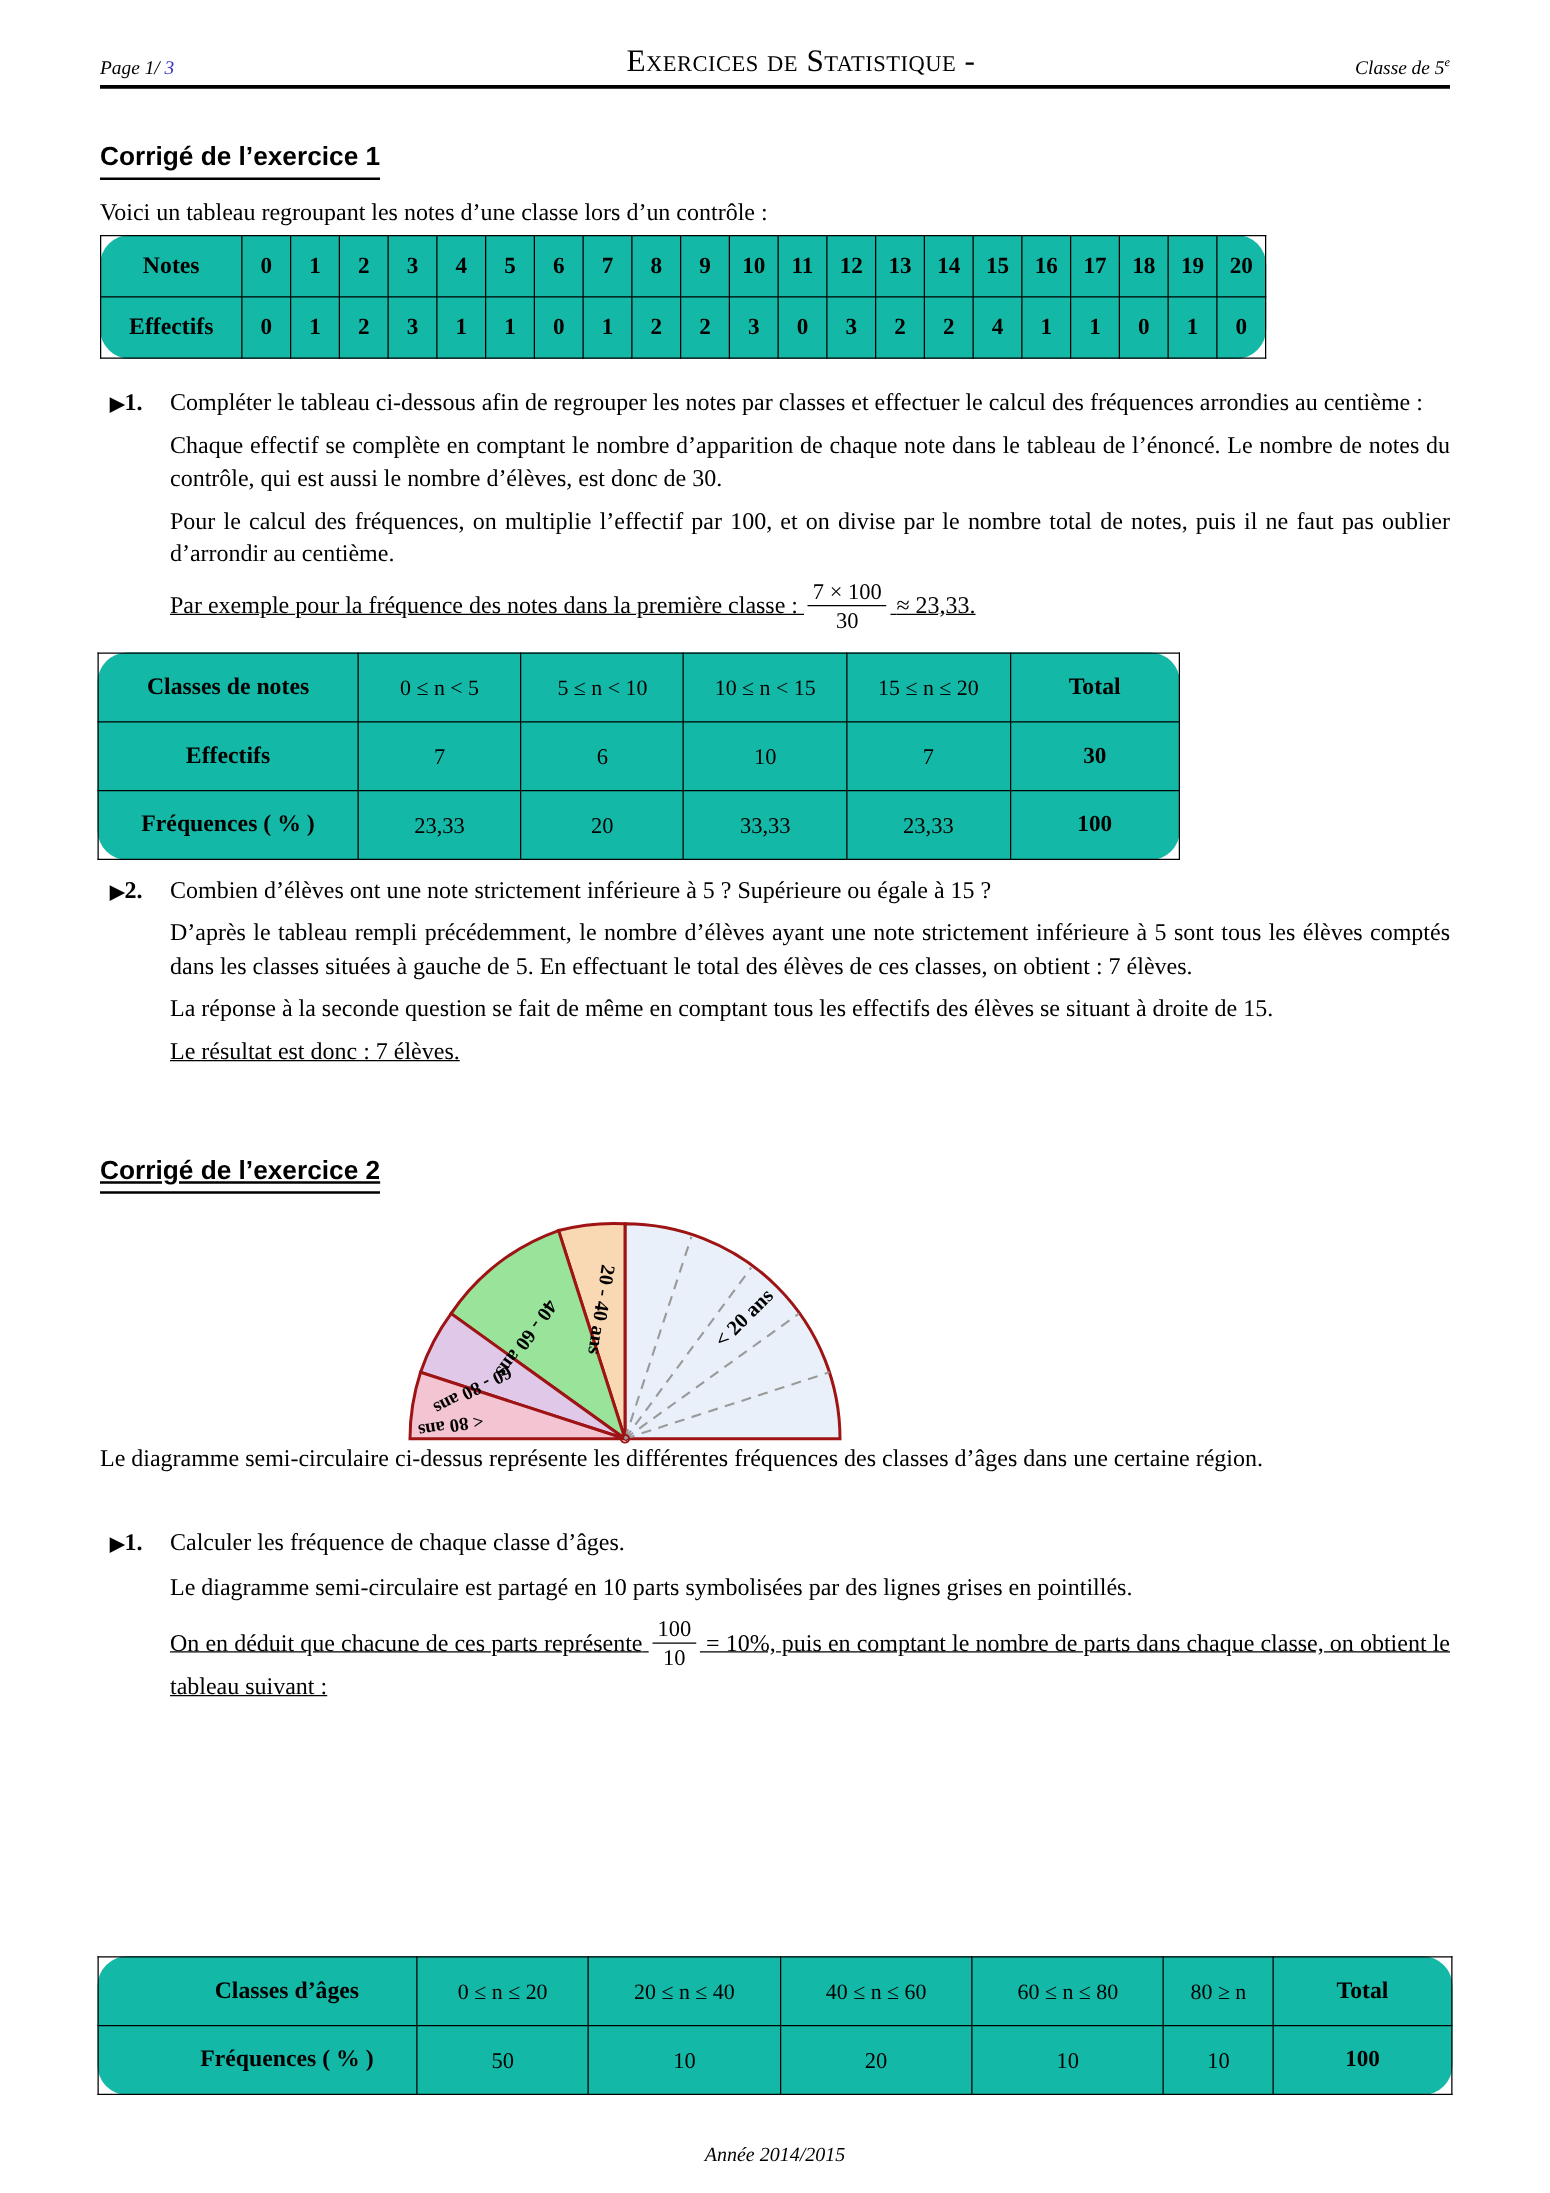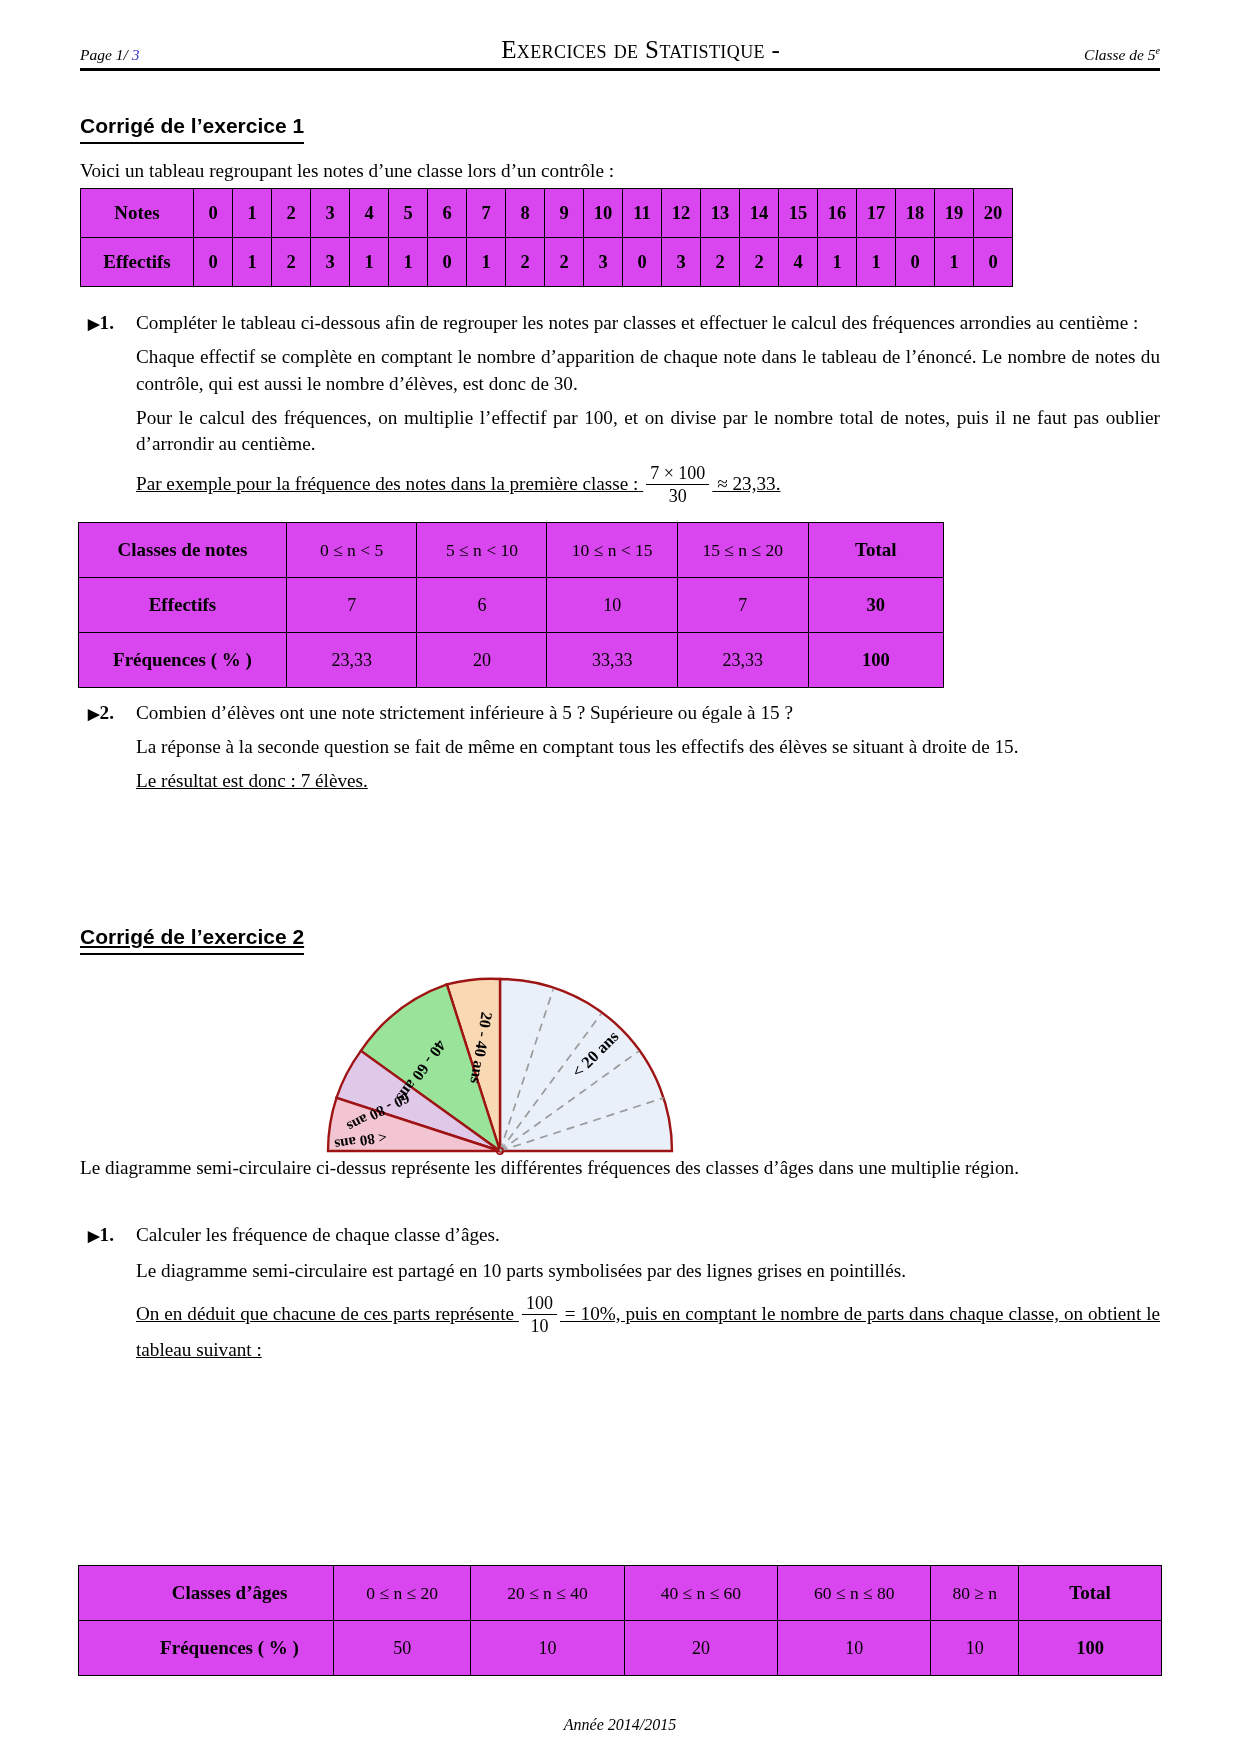--- a/index.html
+++ b/index.html
@@ -58,21 +58,21 @@
   
   .frac {
     display:inline-block; vertical-align:middle; text-align:center;
     margin:0 3px; position:relative; top:-1px;
   }
   .frac .num { display:block; padding:0 4px; font-size:18px; line-height:18px; }
   .frac .bar { display:block; border-top:1.3px solid #000; margin:2px 0 1px 0; }
   .frac .den { display:block; padding:0 4px; font-size:18px; line-height:20px; }
 
   
-  table.tbl { position:absolute; border-collapse:collapse; background:#d946ef; }
+  table.tbl { position:absolute; border-collapse:collapse; background:#14b8a6;border-radius:24px; }
   table.tbl td, table.tbl th {
     border:1.3px solid #000; text-align:center; vertical-align:middle;
     font-weight:normal; font-size:18px;
   }
 
   
   #tbl-notes { left:80px; top:188px; }
   #tbl-notes td { height:46px; font-weight:bold; font-size:18.5px; }
   #tbl-notes td.lbl { width:110px; font-size:19px; }
   #tbl-notes td.v { width:36px; }
@@ -225,20 +225,21 @@
       </tr>
     </tbody>
   </table>
 
   <div class="qitem" style="left:88px; top:700px; width:1072px;">
     <div class="qnum">
       <span class="tri">▶</span><span>2.</span>
     </div>
     <div class="qbody">
       <p>Combien d’élèves ont une note strictement inférieure à 5 ? Supérieure ou égale à 15 ?</p>
+      <p>D’après le tableau rempli précédemment, le nombre d’élèves ayant une note strictement inférieure à 5 sont tous les élèves comptés dans les classes situées à gauche de 5. En effectuant le total des élèves de ces classes, on obtient : 7 élèves.</p>
       <p>La réponse à la seconde question se fait de même en comptant tous les effectifs des élèves se situant à droite de 15.</p>
       <p>Le résultat est donc : 7 élèves.</p>
     </div>
   </div>
 
   <div class="sect" id="sect2">Corrigé de l’exercice 2</div>
 
   <div id="diagram">
     <svg viewBox="0 0 400 200" width="400" height="200">
       <g>
@@ -264,21 +265,21 @@
       <circle cx="200" cy="196" r="3.2" fill="none" stroke="#9e1414" stroke-width="1.6"></circle>
 
       <text x="299" y="103" font-family="Liberation Serif, serif" font-size="16.5" font-weight="bold" text-anchor="middle" transform="rotate(-45 299 103)">&lt; 20 ans</text>
       <text x="176" y="92" font-family="Liberation Serif, serif" font-size="16" font-weight="bold" text-anchor="middle" transform="rotate(99 176 92)">20 - 40 ans</text>
       <text x="117" y="113" font-family="Liberation Serif, serif" font-size="16" font-weight="bold" text-anchor="middle" transform="rotate(126 117 113)">40 - 60 ans</text>
       <text x="76" y="153" font-family="Liberation Serif, serif" font-size="15" font-weight="bold" text-anchor="middle" transform="rotate(153 76 153)">60 - 80 ans</text>
       <text x="60" y="181" font-family="Liberation Serif, serif" font-size="15" font-weight="bold" text-anchor="middle" transform="rotate(171 60 181)">&lt; 80 ans</text>
     </svg>
   </div>
 
-  <div class="para" style="left:80px; top:1155px; width:1080px;">Le diagramme semi-circulaire ci-dessus représente les différentes fréquences des classes d’âges dans une multiplie région.</div>
+  <div class="para" style="left:80px; top:1155px; width:1080px;">Le diagramme semi-circulaire ci-dessus représente les différentes fréquences des classes d’âges dans une certaine région.</div>
 
   <div class="qitem" style="left:88px; top:1222px; width:1072px;">
     <div class="qnum">
       <span class="tri">▶</span><span>1.</span>
     </div>
     <div class="qbody">
       <p>Calculer les fréquence de chaque classe d’âges.</p>
       <p style="margin-top:9px;">Le diagramme semi-circulaire est partagé en 10 parts symbolisées par des lignes grises en pointillés.</p>
       <p style="margin-top:11px;">
         <span>On en déduit que chacune de ces parts représente</span>

